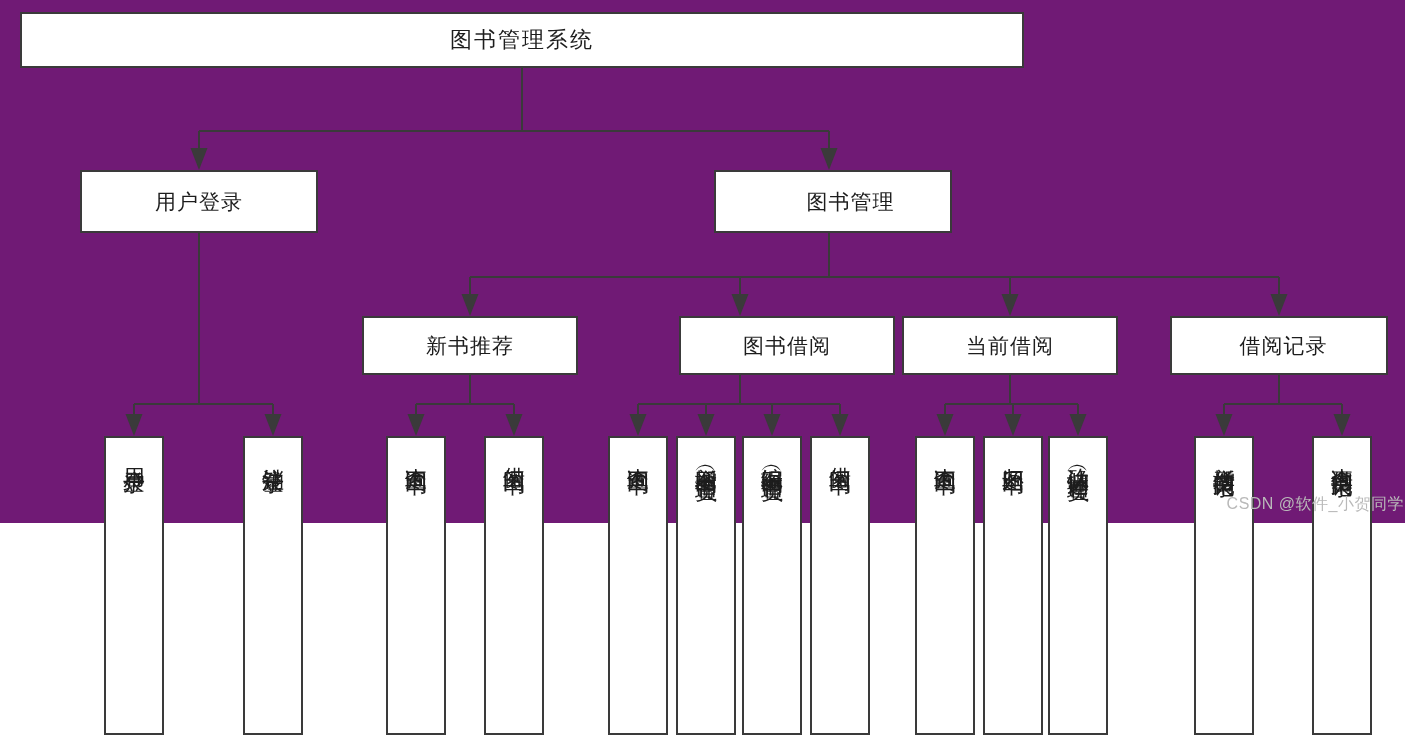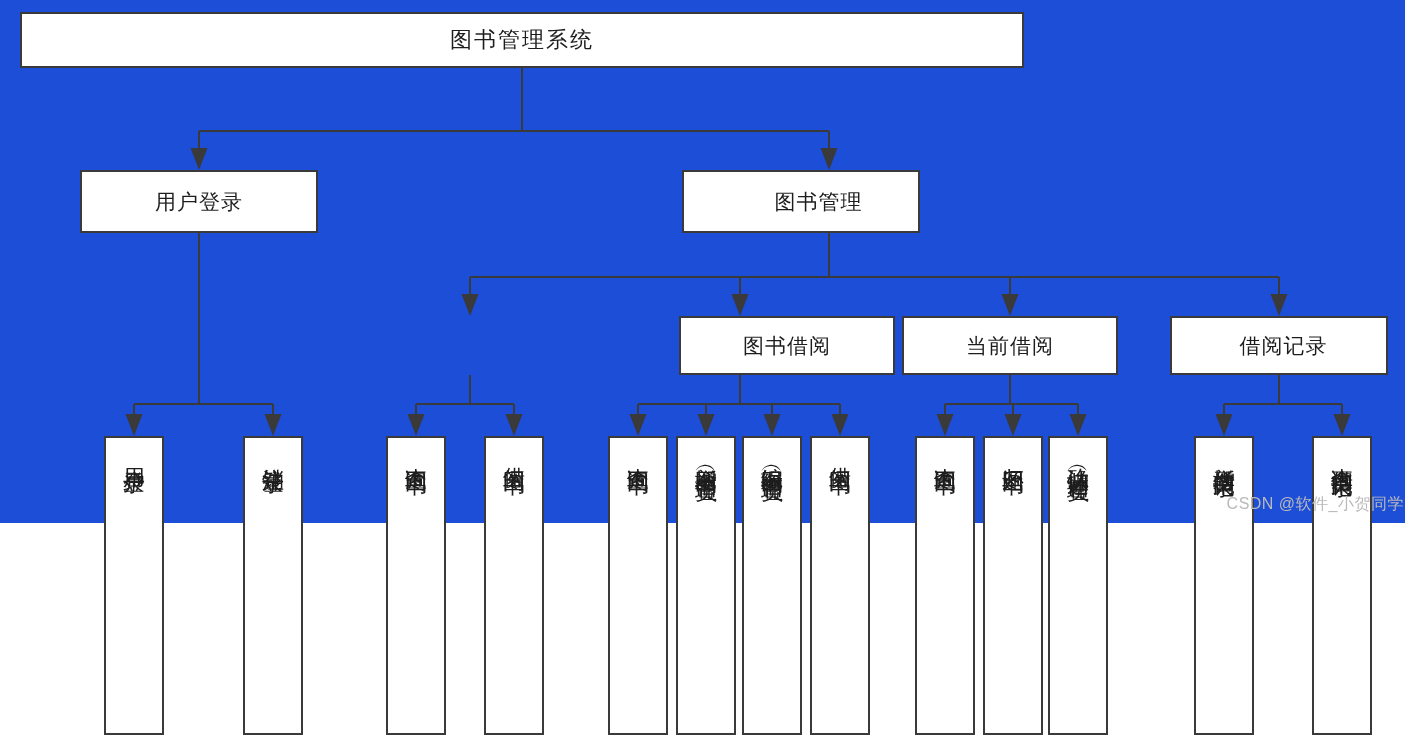--- a/index.html
+++ b/index.html
@@ -1,21 +1,21 @@
 <!DOCTYPE html>
 <html><head>
 <meta charset="utf-8">
 <style>
   html,body{margin:0;padding:0;background:#ffffff;}
   body{
     width:1405px;height:747px;overflow:hidden;
     font-family:"Liberation Sans","DejaVu Sans",sans-serif;
     color:#1d1d1d;
   }
-  #diagram-root{position:relative;width:1405px;height:523px;background:#1d4ed8;}
+  #diagram-root{position:relative;width:1405px;height:523px;background:#701a75;}
   svg#edges{position:absolute;left:0;top:0;width:1405px;height:747px;}
 
   .node{
     position:absolute;
     box-sizing:border-box;
     background:#ffffff;
     border:2.5px solid #3a3a3a;
     display:flex;
     align-items:center;
     justify-content:center;
@@ -111,24 +111,27 @@
       <polygon points="1333.5,414 1350.5,414 1342,436" fill="#3a3a3a"></polygon>
     </svg>
 
   <div class="node root horiz" style="left: 20px; top: 12px; width: 1004px; height: 56px;">
     <span>图书管理系统</span>
   </div>
 
   <div class="node horiz" style="left: 80px; top: 170px; width: 238px; height: 63px;">
     <span>用户登录</span>
   </div>
-  <div class="node horiz" style="left: 682px; top: 170px; width: 238px; height: 63px; padding-left: 35px;">
+  <div class="node horiz" style="left: 714px; top: 170px; width: 238px; height: 63px; padding-left: 35px;">
     <span>图书管理</span>
   </div>
 
+  <div class="node horiz" style="left: 362px; top: 316px; width: 216px; height: 59px;">
+    <span>新书推荐</span>
+  </div>
   <div class="node horiz" style="left: 632px; top: 316px; width: 216px; height: 59px; margin-left: 47px;">
     <span>图书借阅</span>
   </div>
   <div class="node horiz" style="left: 902px; top: 316px; width: 216px; height: 59px;">
     <span>当前借阅</span>
   </div>
   <div class="node horiz" style="left: 1170px; top: 316px; width: 218px; height: 59px; padding-left: 9px;">
     <span>借阅记录</span>
   </div>
 

